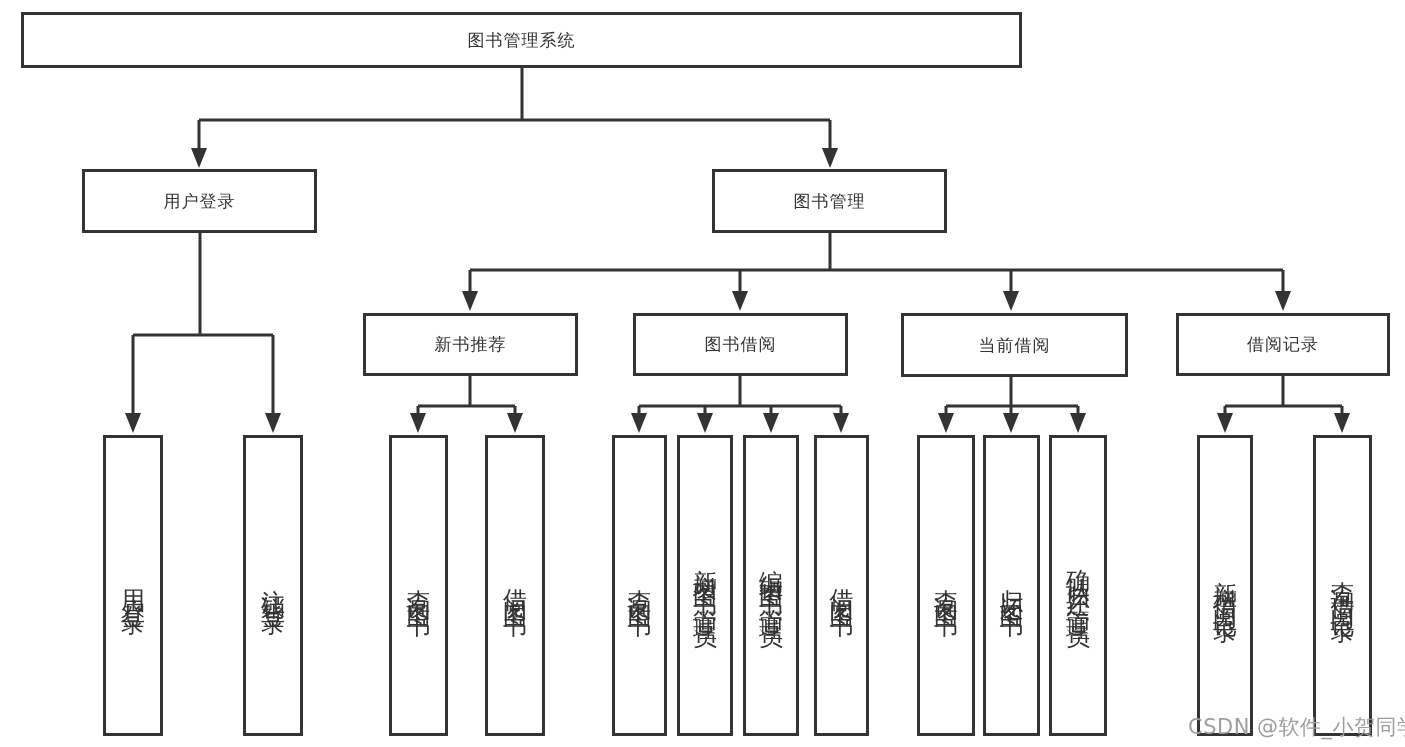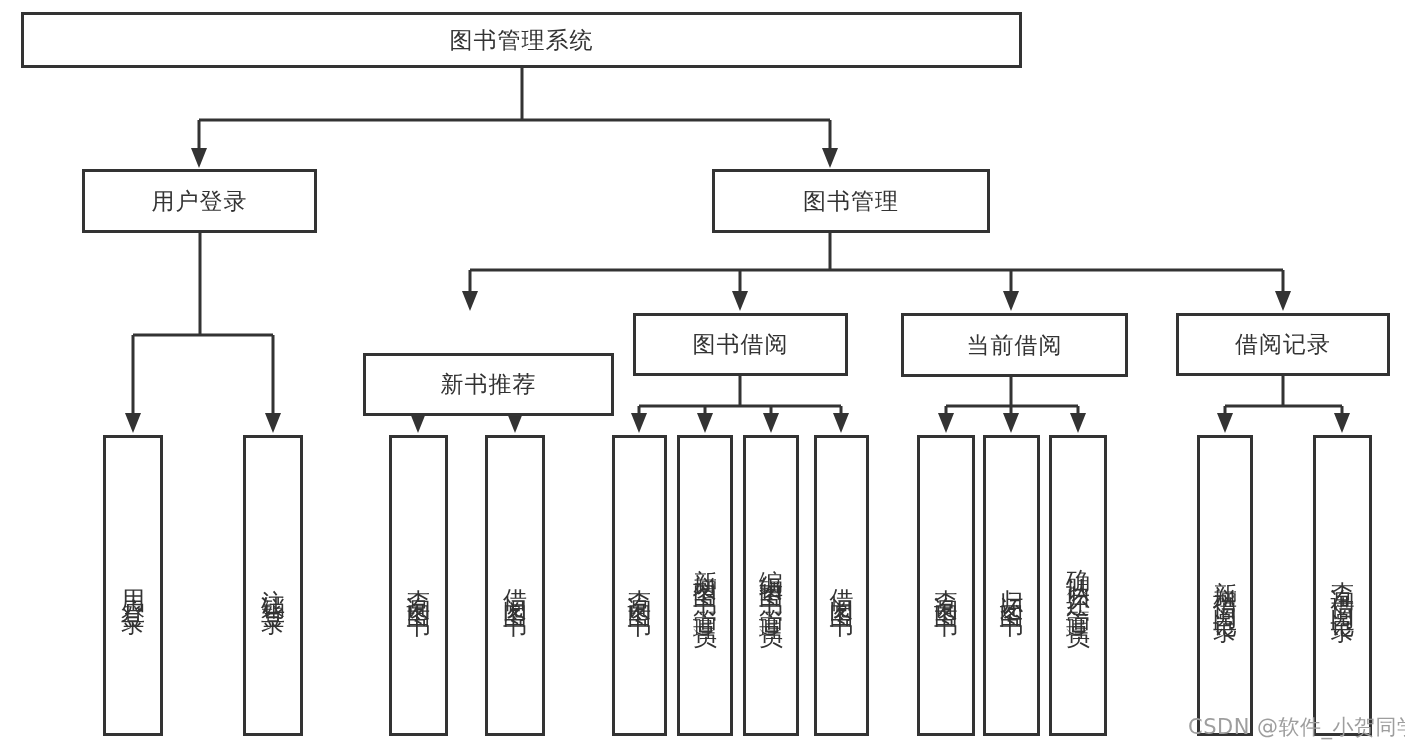--- a/index.html
+++ b/index.html
@@ -20,39 +20,39 @@
   }
   .node {
     position: absolute;
     box-sizing: border-box;
     border: 3px solid var(--line, #333333);
     background: #ffffff;
     color: var(--text, #333333);
     display: flex;
     align-items: center;
     justify-content: center;
-    font-size: 23px;
+    font-size: 17px;
     letter-spacing: 1px;
     white-space: nowrap;
   }
   .node.vert {
     writing-mode: vertical-rl;
     text-orientation: mixed;
     font-size: 24px;
     letter-spacing: 8px;
     white-space: normal;
     line-height: 1;
   }
   
   .n-root   { left: 21px;  top: 12px;  width: 1001px; height: 56px; }
   
   .n-login  { left: 82px;  top: 169px; width: 235px;  height: 64px; }
-  .n-mgmt   { left: 712px; top: 169px; width: 278px;  height: 64px; }
+  .n-mgmt   { left: 712px; top: 169px; width: 235px;  height: 64px; }
   
-  .n-rec    { left: 363px;  top: 313px; width: 251px; height: 63px; margin-top: 40px; }
+  .n-rec    { left: 363px;  top: 313px; width: 215px; height: 63px; }
   .n-borrow { left: 633px;  top: 313px; width: 215px; height: 63px; }
   .n-cur    { left: 901px;  top: 313px; width: 227px; height: 64px; }
   .n-hist   { left: 1176px; top: 313px; width: 214px; height: 63px; }
   
   .leaf { top: 435px; height: 301px; }
   .l-1  { left: 103px;  width: 60px; }
   .l-2  { left: 243px;  width: 60px; }
   .l-3  { left: 389px;  width: 59px; }
   .l-4  { left: 485px;  width: 60px; }
   .l-5  { left: 612px;  width: 55px; }

